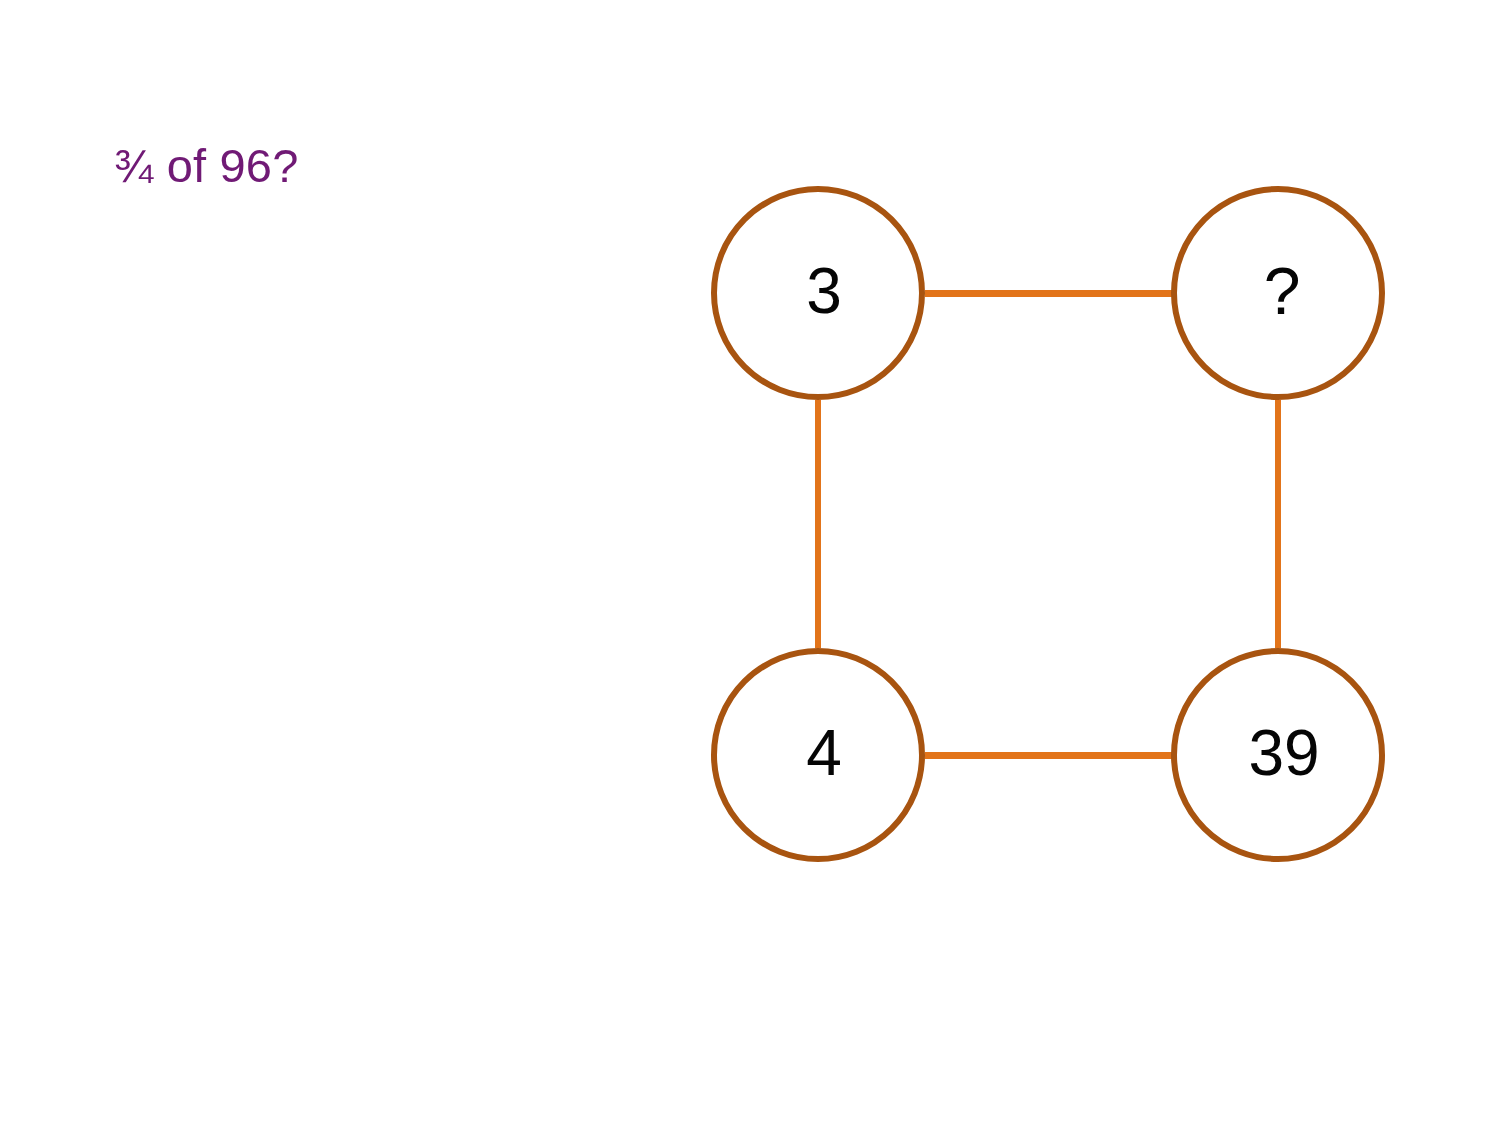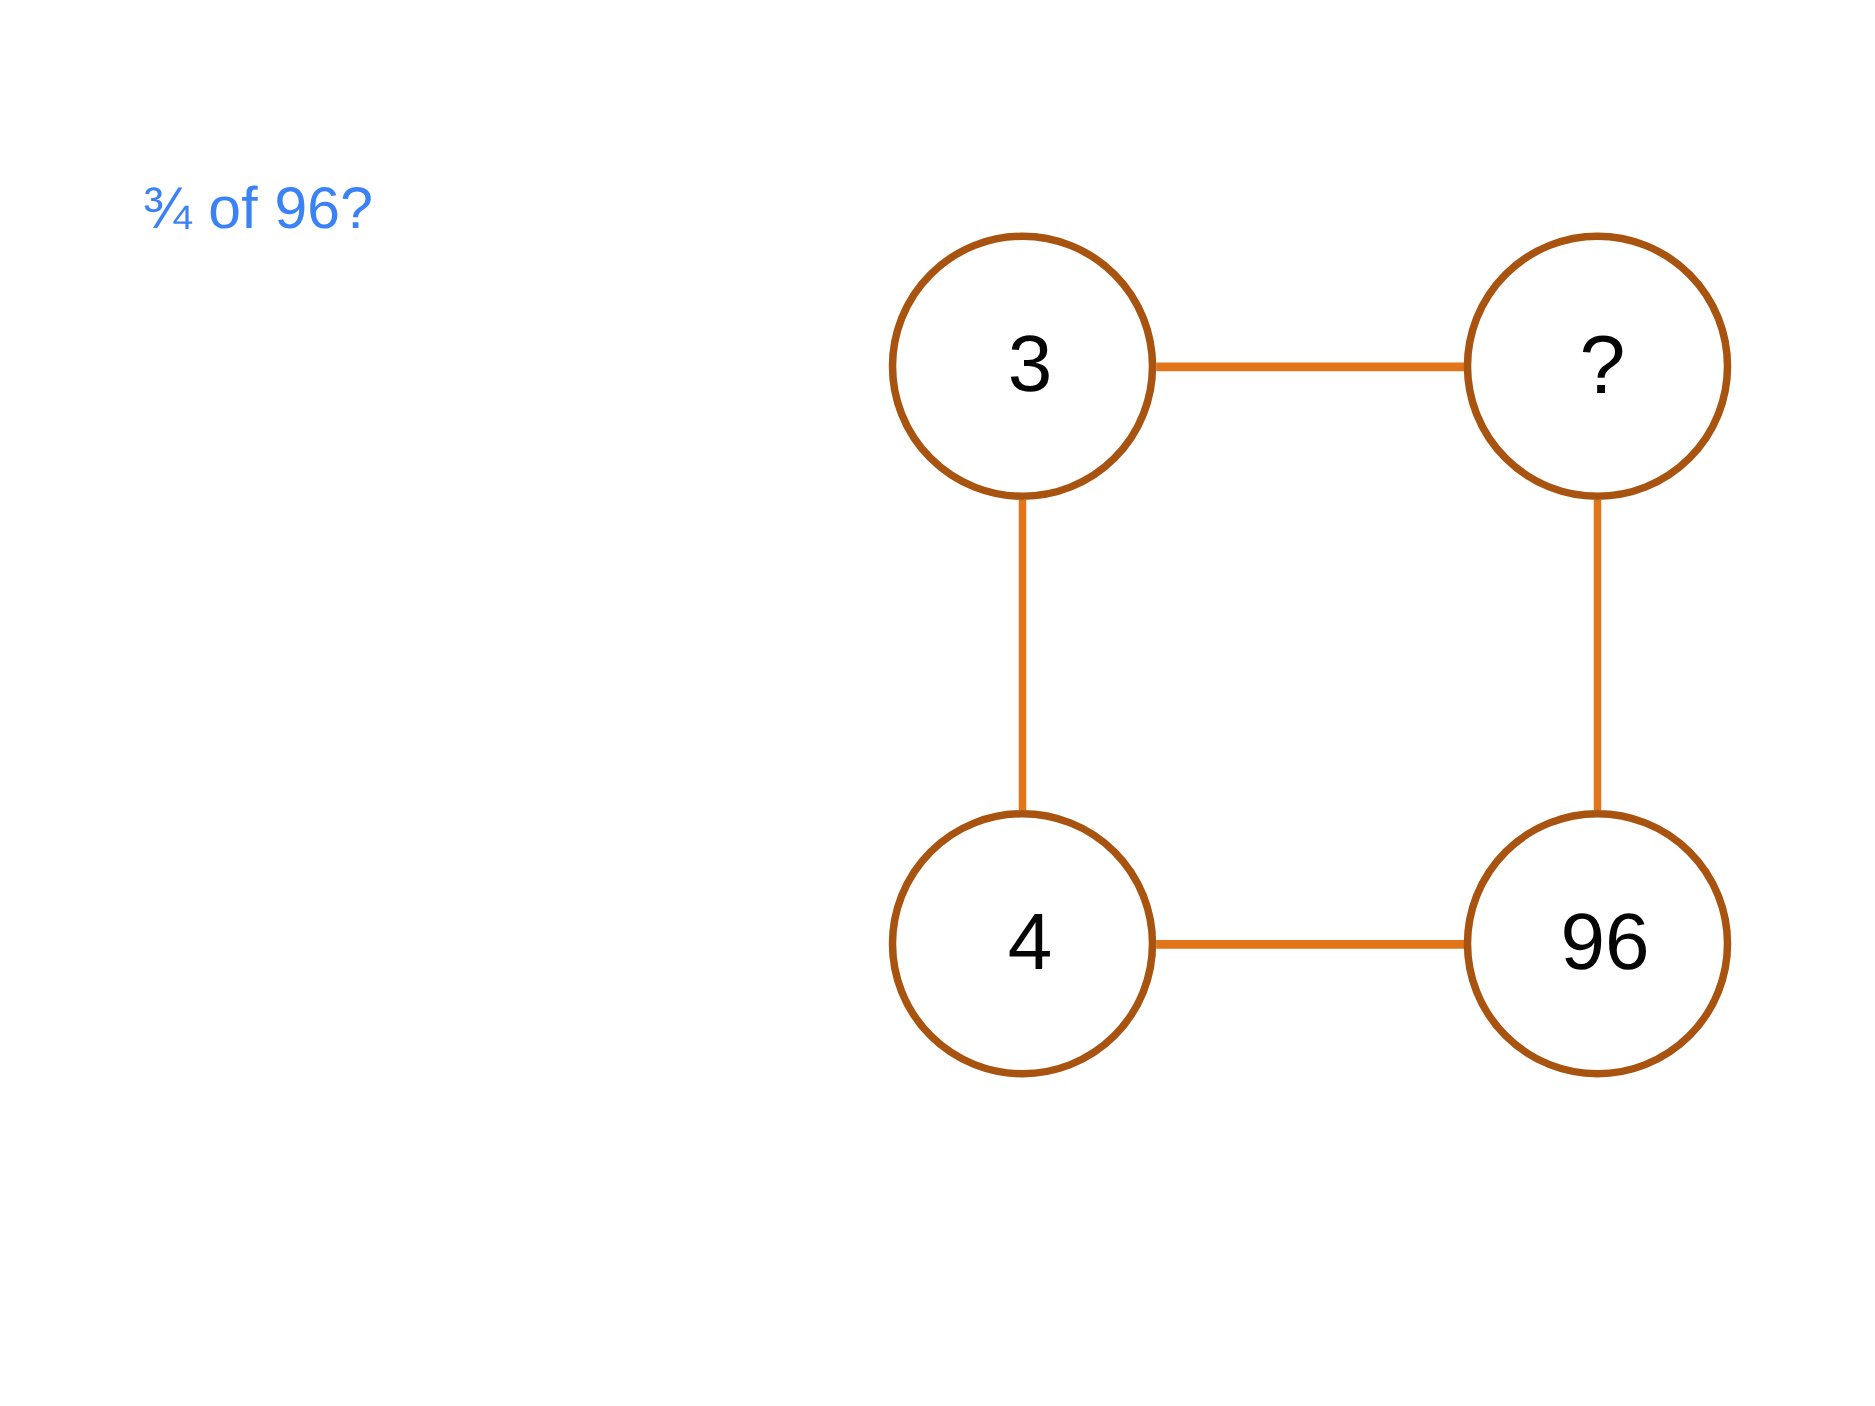--- a/index.html
+++ b/index.html
@@ -25,21 +25,21 @@
   }
 
   
   .prompt {
     position: absolute;
     left: 114px;
     top: 138px;
     font-family: "Liberation Sans", sans-serif;
     font-size: 47px;
     font-weight: 400;
-    color: #3b82f6;
+    color: #701a75;
     letter-spacing: 0.2px;
     white-space: nowrap;
     line-height: 1.2;
   }
 
   
   .diagram {
     position: absolute;
     left: 0;
     top: 0;
@@ -120,17 +120,17 @@
 
     <div class="node" id="node-result">
       <span class="node-label is-unknown">?</span>
     </div>
 
     <div class="node" id="node-denominator">
       <span class="node-label">4</span>
     </div>
 
     <div class="node" id="node-whole">
-      <span class="node-label">96</span>
+      <span class="node-label">39</span>
     </div>
 
   </div>
 </div>
 
 </body></html>

